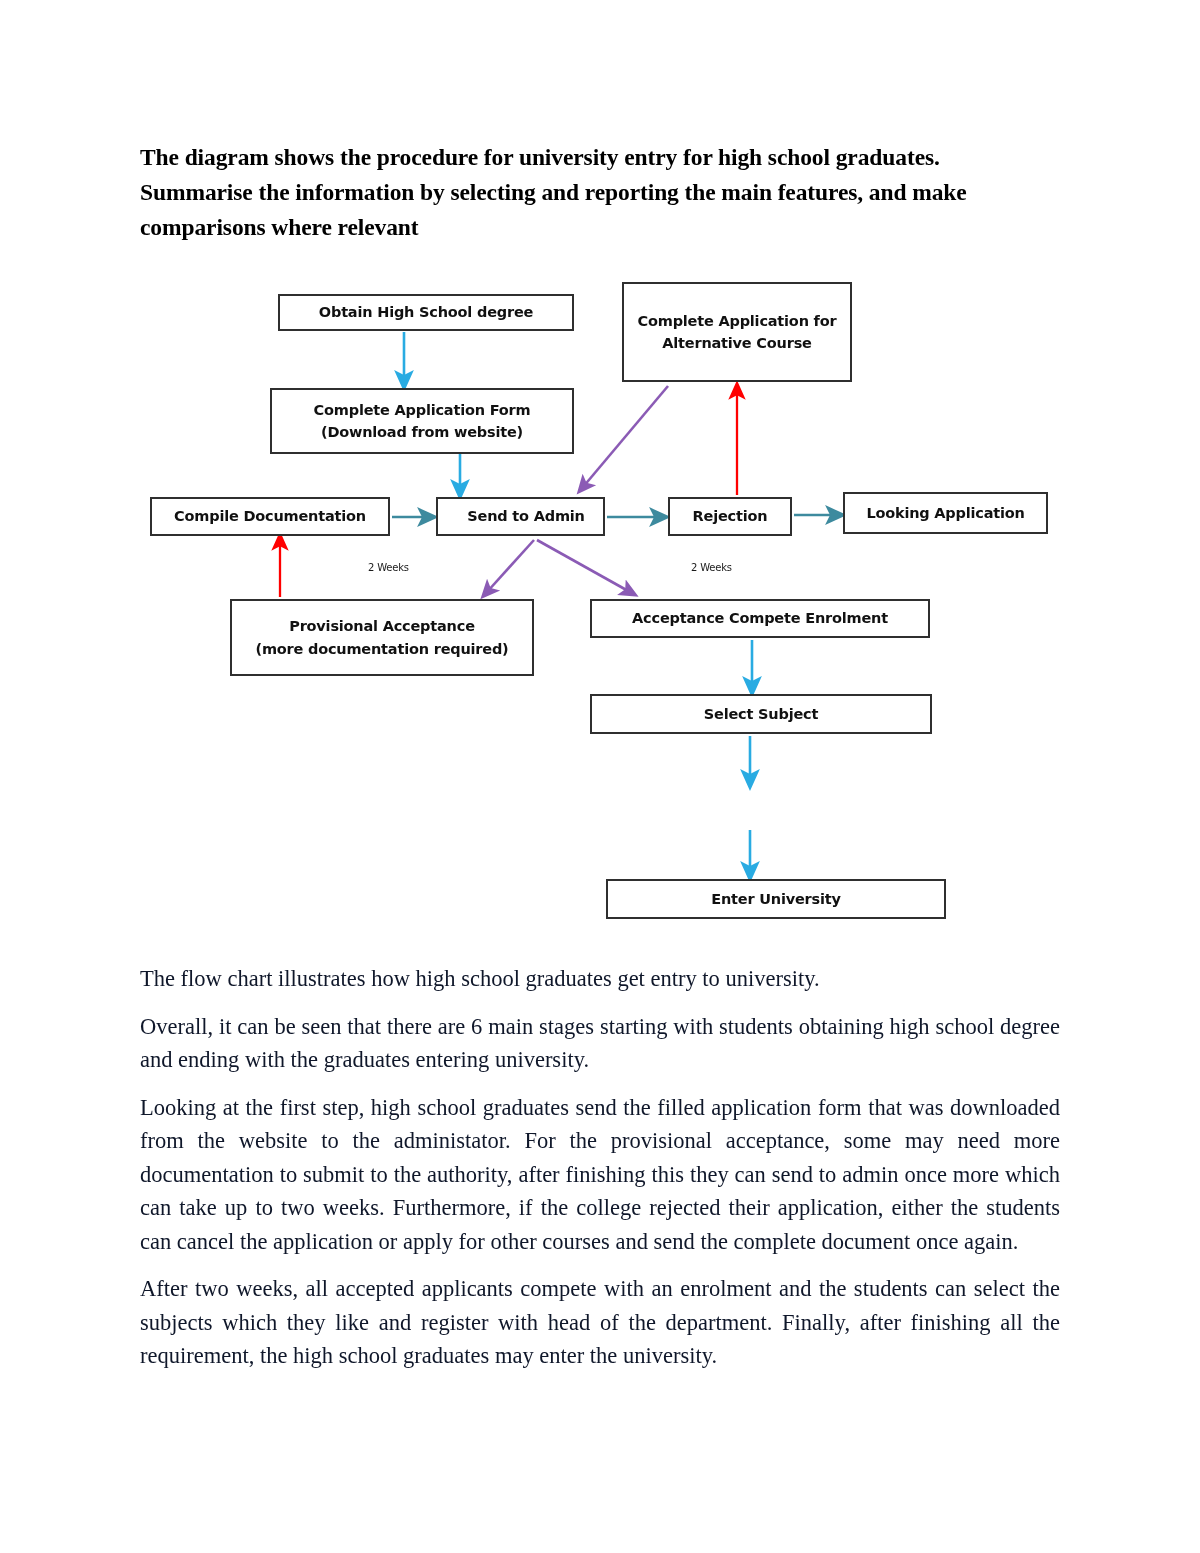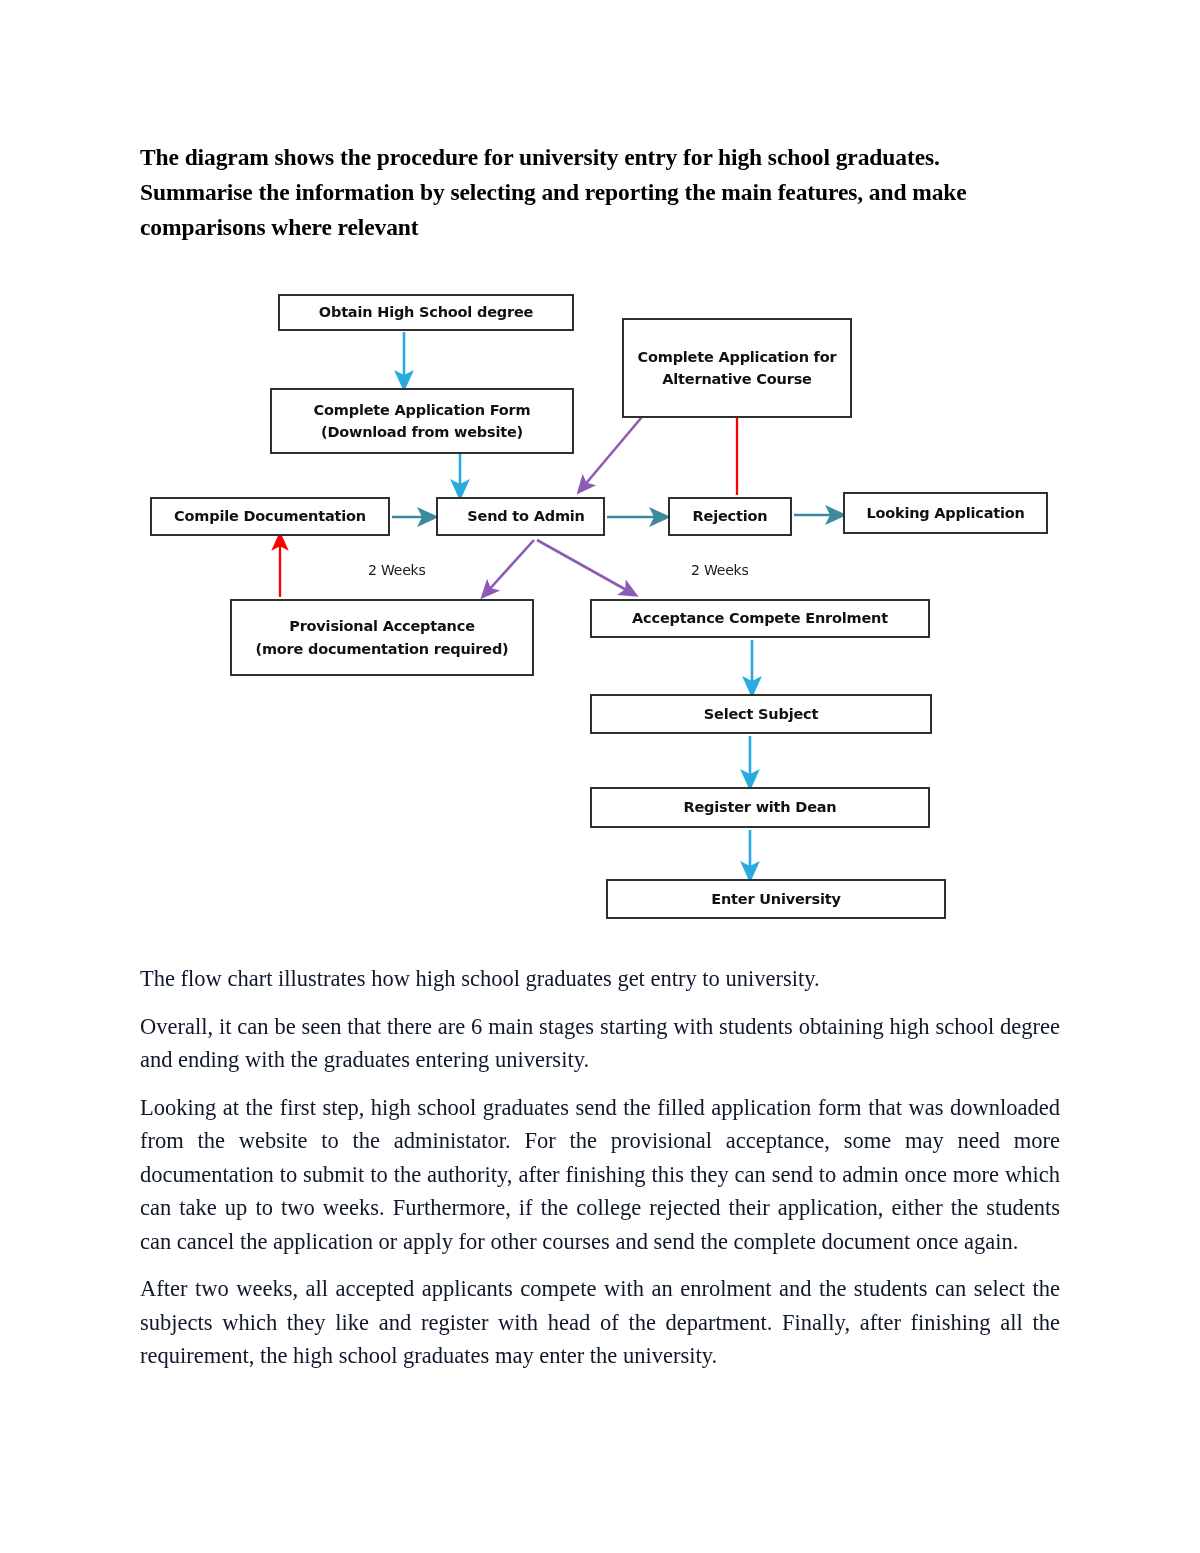--- a/index.html
+++ b/index.html
@@ -69,21 +69,21 @@
     text-align: center;
     line-height: 1.55;
     letter-spacing: -0.2px;
     z-index: 3;
   }
   .node .ln { display: block; white-space: nowrap; }
 
   .wklabel {
     position: absolute;
     font-family: "DejaVu Sans", sans-serif;
-    font-size: 14px;
+    font-size: 10px;
     color: #1a1a1a;
     letter-spacing: -0.2px;
     white-space: nowrap;
     z-index: 3;
   }
 
   
   .body-text {
     position: absolute;
     left: 140px;
@@ -148,21 +148,21 @@
 
       <line x1="750" y1="736" x2="750" y2="780" stroke="#29abe2" stroke-width="2.6" marker-end="url(#ar-cyan)"></line>
 
       <line x1="750" y1="830" x2="750" y2="872" stroke="#29abe2" stroke-width="2.6" marker-end="url(#ar-cyan)"></line>
     </svg>
 
     <div class="node" style="left:278px; top:294px; width:296px; height:37px;">
       <span class="ln">Obtain High School degree</span>
     </div>
 
-    <div class="node" style="left:622px; top:282px; width:230px; height:100px;margin-top:36px;">
+    <div class="node" style="left:622px; top:282px; width:230px; height:100px;">
       <span class="ln">Complete Application for</span>
       <span class="ln">Alternative Course</span>
     </div>
 
     <div class="node" style="left:270px; top:388px; width:304px; height:66px;">
       <span class="ln">Complete Application Form</span>
       <span class="ln">(Download from website)</span>
     </div>
 
     <div class="node" style="left:150px; top:497px; width:240px; height:39px;">
@@ -187,23 +187,20 @@
     </div>
 
     <div class="node" style="left:590px; top:599px; width:340px; height:39px;">
       <span class="ln">Acceptance Compete Enrolment</span>
     </div>
 
     <div class="node" style="left:590px; top:694px; width:342px; height:40px;">
       <span class="ln">Select Subject</span>
     </div>
 
-    <div class="node" style="left:590px; top:787px; width:340px; height:41px;">
-      <span class="ln">Register with Dean</span>
-    </div>
 
     <div class="node" style="left:590px; top:879px; width:340px; height:40px;margin-left:16px;">
       <span class="ln">Enter University</span>
     </div>
 
     <div class="wklabel" style="left:368px; top:562px;">2 Weeks</div>
     <div class="wklabel" style="left:691px; top:562px;">2 Weeks</div>
 
   </div>
 

